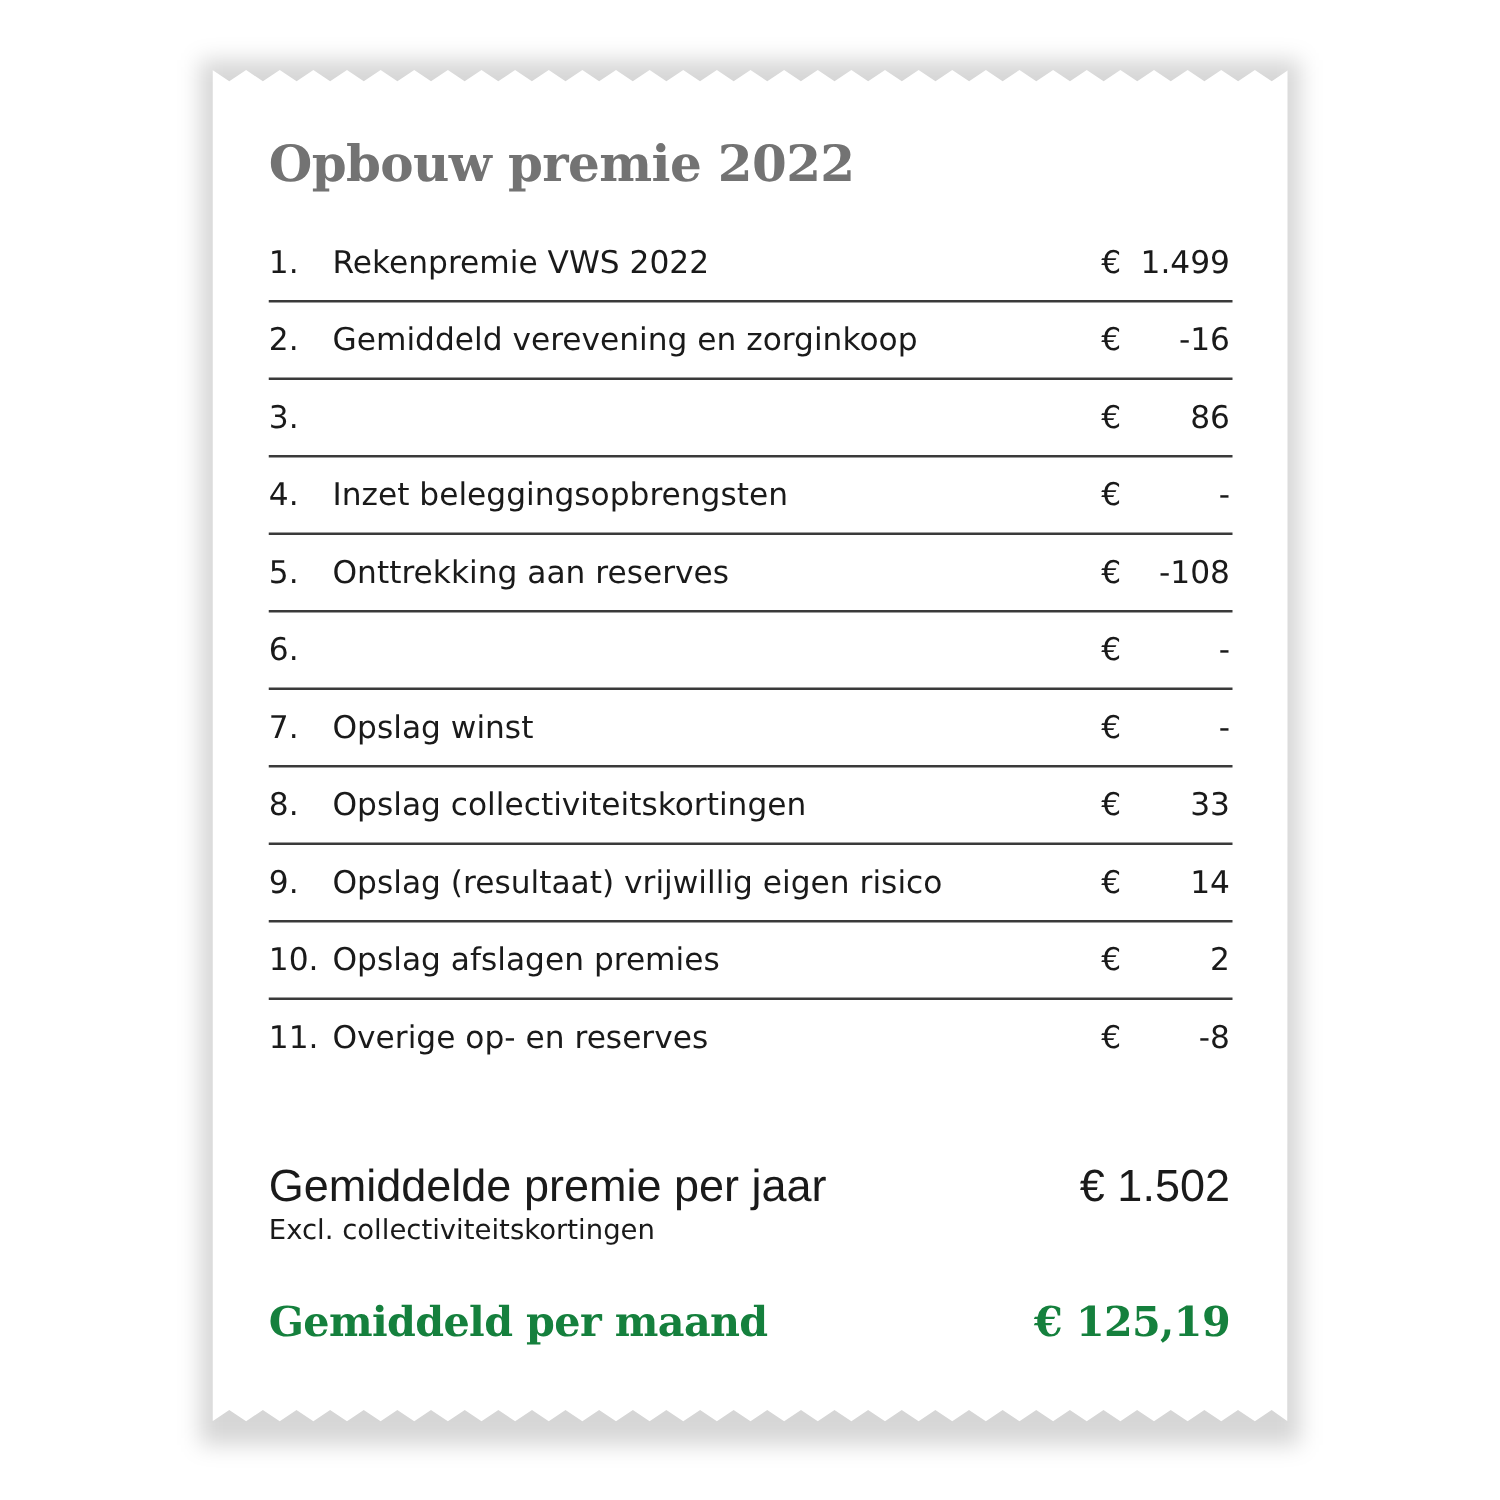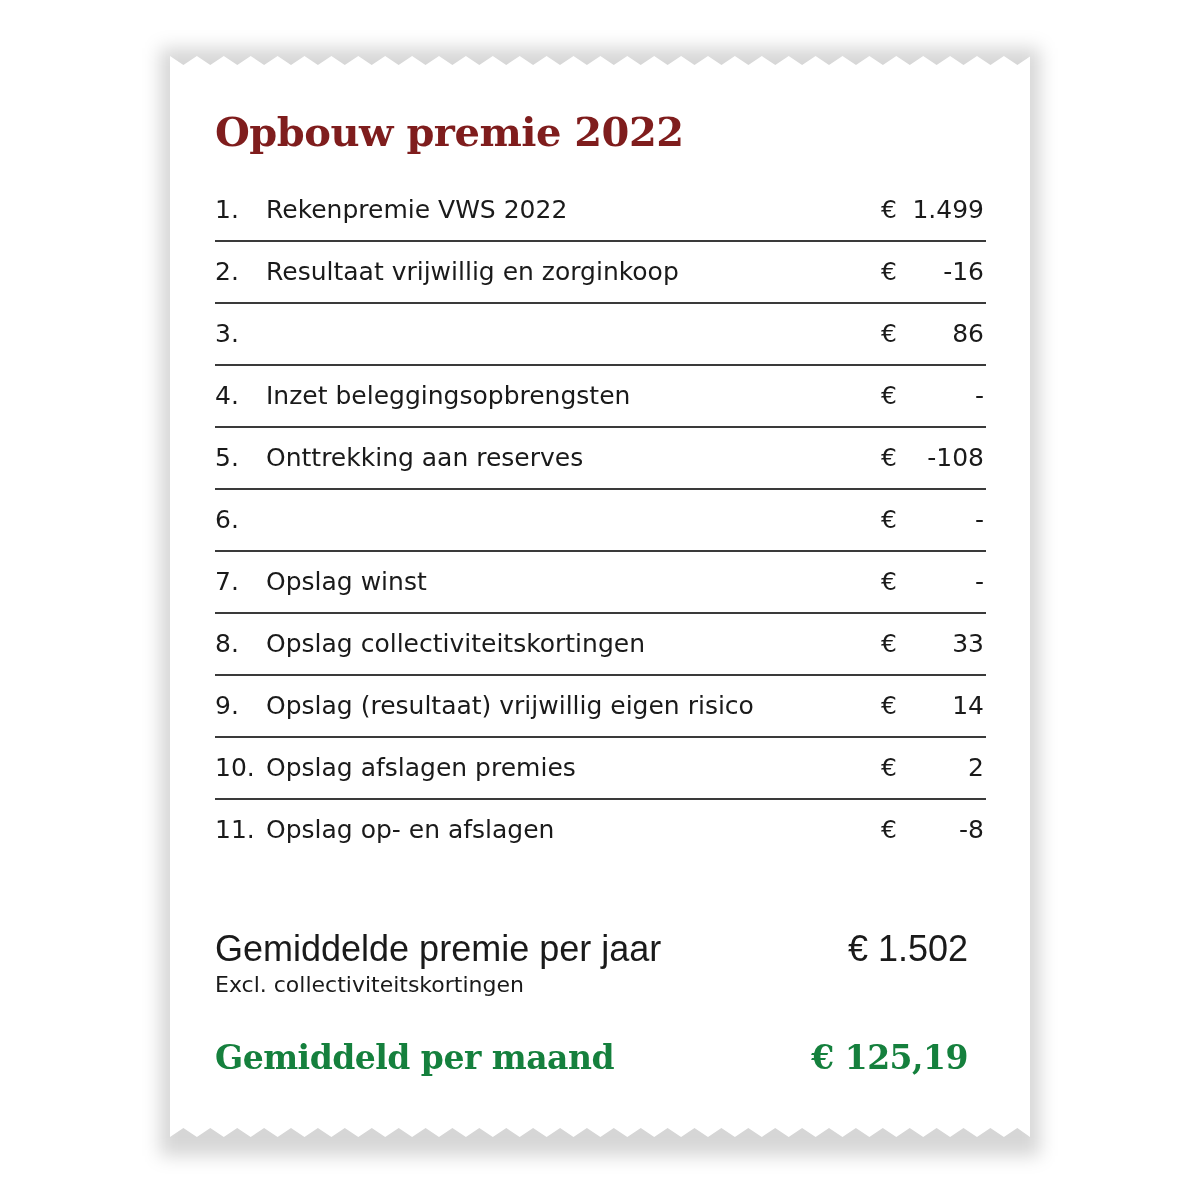--- a/index.html
+++ b/index.html
@@ -4,32 +4,32 @@
 <style>
   html, body { margin:0; padding:0; background:#ffffff; }
   body { width:1200px; height:1200px; position:relative; overflow:hidden;
          font-family:"DejaVu Sans", "Liberation Sans", sans-serif; color:#1a1a1a; }
   .receipt-shadow { position:absolute; left:160px; top:48px; width:880px; height:1108px;
          filter: blur(9px); background:rgba(0,0,0,0.16); }
   .receipt { position:absolute; left:170px; top:56px; width:860px; height:1090px; }
   .receipt svg.paper { position:absolute; left:0; top:0; width:860px; height:1090px; }
   .title { position:absolute; left:215px; top:108px; margin:0;
          font-family:"DejaVu Serif", "Liberation Serif", serif; font-weight:bold;
-         font-size:40px; color:#7f1d1d; letter-spacing:-0.5px; }
+         font-size:40px; color:#737373; letter-spacing:-0.5px; }
   .rows { position:absolute; left:215px; top:180px; width:771px; }
   .row { position:relative; height:60px; border-bottom:2px solid #3a3a3a; }
   .row:last-child { border-bottom:none; }
   .row span { position:absolute; top:14px; font-size:25px; line-height:32px; white-space:nowrap; }
   .num { left:0; }
   .label { left:51px; }
   .cur { left:666px; }
   .val { right:2px; }
   .total { position:absolute; left:215px; width:771px; }
   .total .lbl { position:absolute; left:0; white-space:nowrap; }
-  .total .amt { position:absolute; right:18px; white-space:nowrap; }
+  .total .amt { position:absolute; right:2px; white-space:nowrap; }
   .year { top:928px; font-size:27px; font-weight:bold; }
   .year .lbl, .year .amt { font-family:"Liberation Sans", sans-serif; font-weight:normal; font-size:36px; }
   .note { position:absolute; left:215px; top:972px; font-size:22px; font-family:"DejaVu Sans", sans-serif; }
   .month { top:1038px; }
   .month .lbl, .month .amt { font-family:"DejaVu Serif", "Liberation Serif", serif; font-weight:bold; font-size:33px; color:#15803d; letter-spacing:-0.5px; }
 </style>
 </head>
 <body>
 
 <div class="receipt-shadow"></div>
@@ -43,21 +43,21 @@
 
 <div class="rows">
   <div class="row">
       <span class="num">1.</span>
       <span class="label">Rekenpremie VWS 2022</span>
       <span class="cur">€</span>
       <span class="val">1.499</span>
     </div>
   <div class="row">
       <span class="num">2.</span>
-      <span class="label">Resultaat vrijwillig en zorginkoop</span>
+      <span class="label">Gemiddeld verevening en zorginkoop</span>
       <span class="cur">€</span>
       <span class="val">-16</span>
     </div>
   <div class="row">
       <span class="num">3.</span>
       <span class="cur">€</span>
       <span class="val">86</span>
     </div>
   <div class="row">
       <span class="num">4.</span>
@@ -95,21 +95,21 @@
       <span class="val">14</span>
     </div>
   <div class="row">
       <span class="num">10.</span>
       <span class="label">Opslag afslagen premies</span>
       <span class="cur">€</span>
       <span class="val">2</span>
     </div>
   <div class="row">
       <span class="num">11.</span>
-      <span class="label">Opslag op- en afslagen</span>
+      <span class="label">Overige op- en reserves</span>
       <span class="cur">€</span>
       <span class="val">-8</span>
     </div>
 </div>
 
 <div class="total year">
   <span class="lbl">Gemiddelde premie per jaar</span>
   <span class="amt">€ 1.502</span>
 </div>
 <div class="note">Excl. collectiviteitskortingen</div>

